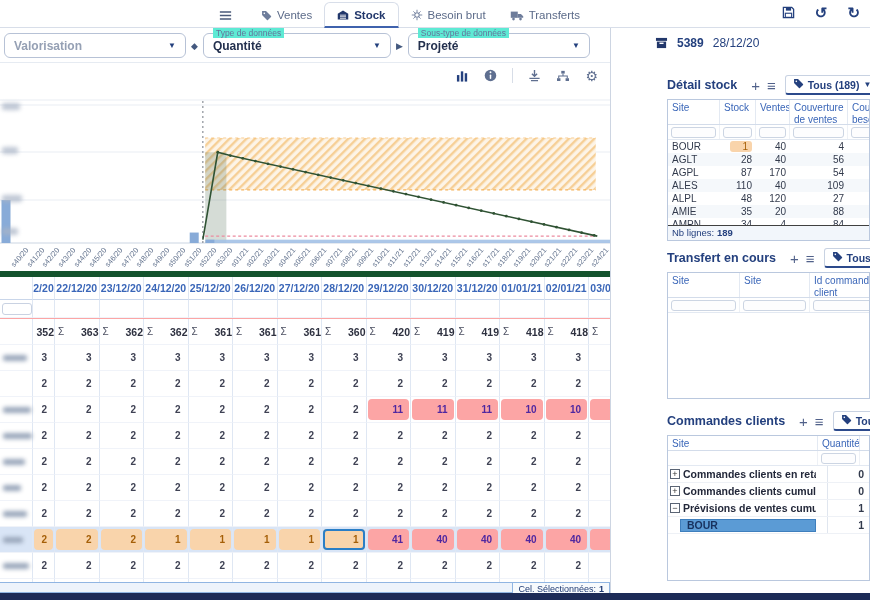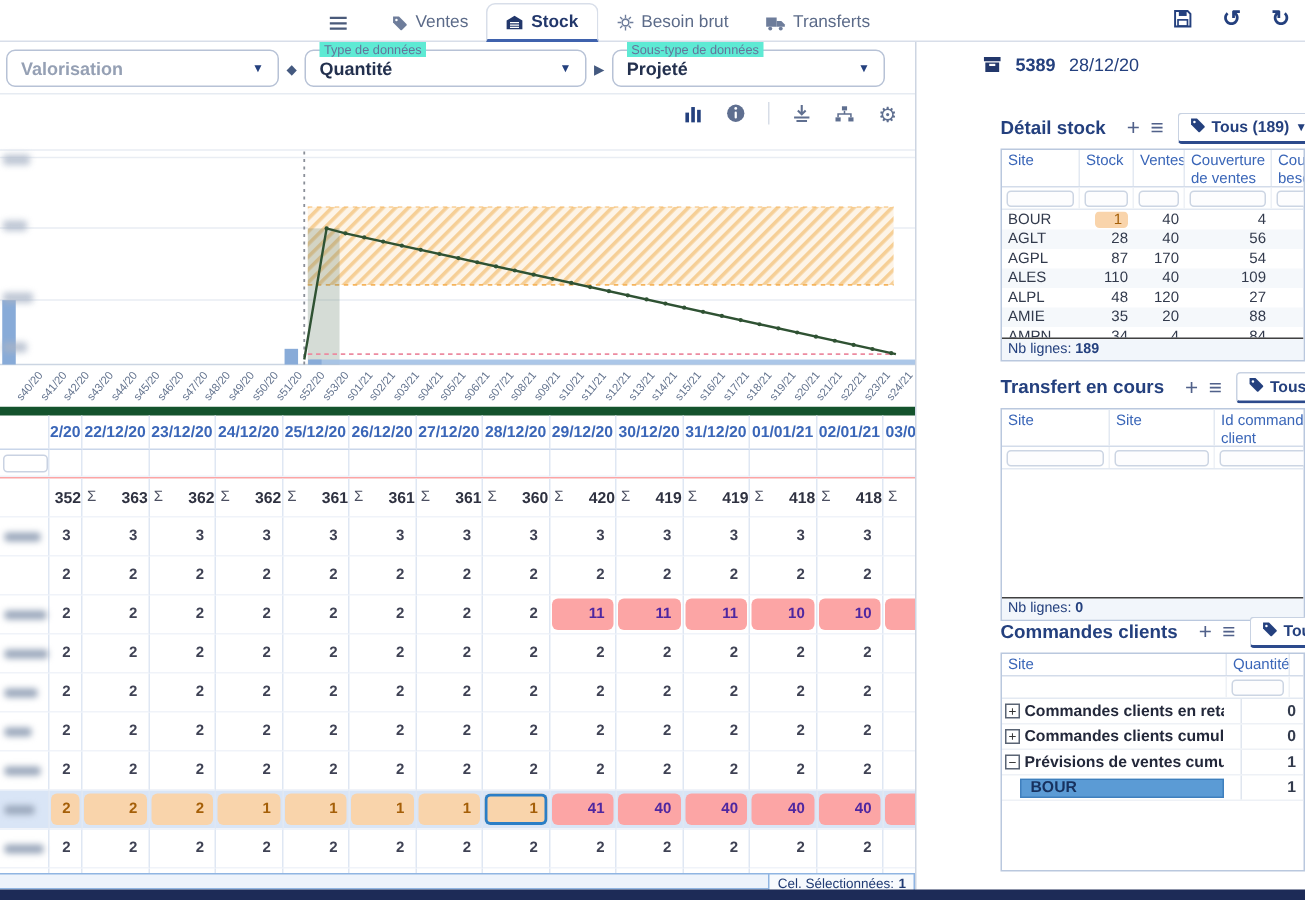--- a/index.html
+++ b/index.html
@@ -1050,21 +1050,20 @@
               <span class="pchip"></span>
             </div>
             <div class="pfc" style="width: 70px; min-width: 70px;">
               <span class="pchip"></span>
             </div>
             <div class="pfc" style="width: 80px; min-width: 80px;">
               <span class="pchip"></span>
             </div>
           </div>
           <div class="pbody" style="height: 85px;"></div>
-          <div class="pfoot"><span>Nb lignes:</span> <b>0</b></div>
         </div>
       </div>
       <div class="panel" style="top: 380px;">
         <div class="phead">
           <span class="ptitle">Commandes clients</span>
           <span class="pipe"></span>
           <span class="pic">+</span>
           <span class="pic">≡</span>
           <button class="tagbtn">
             <span><svg width="11" height="11" viewBox="0 0 16 16">

